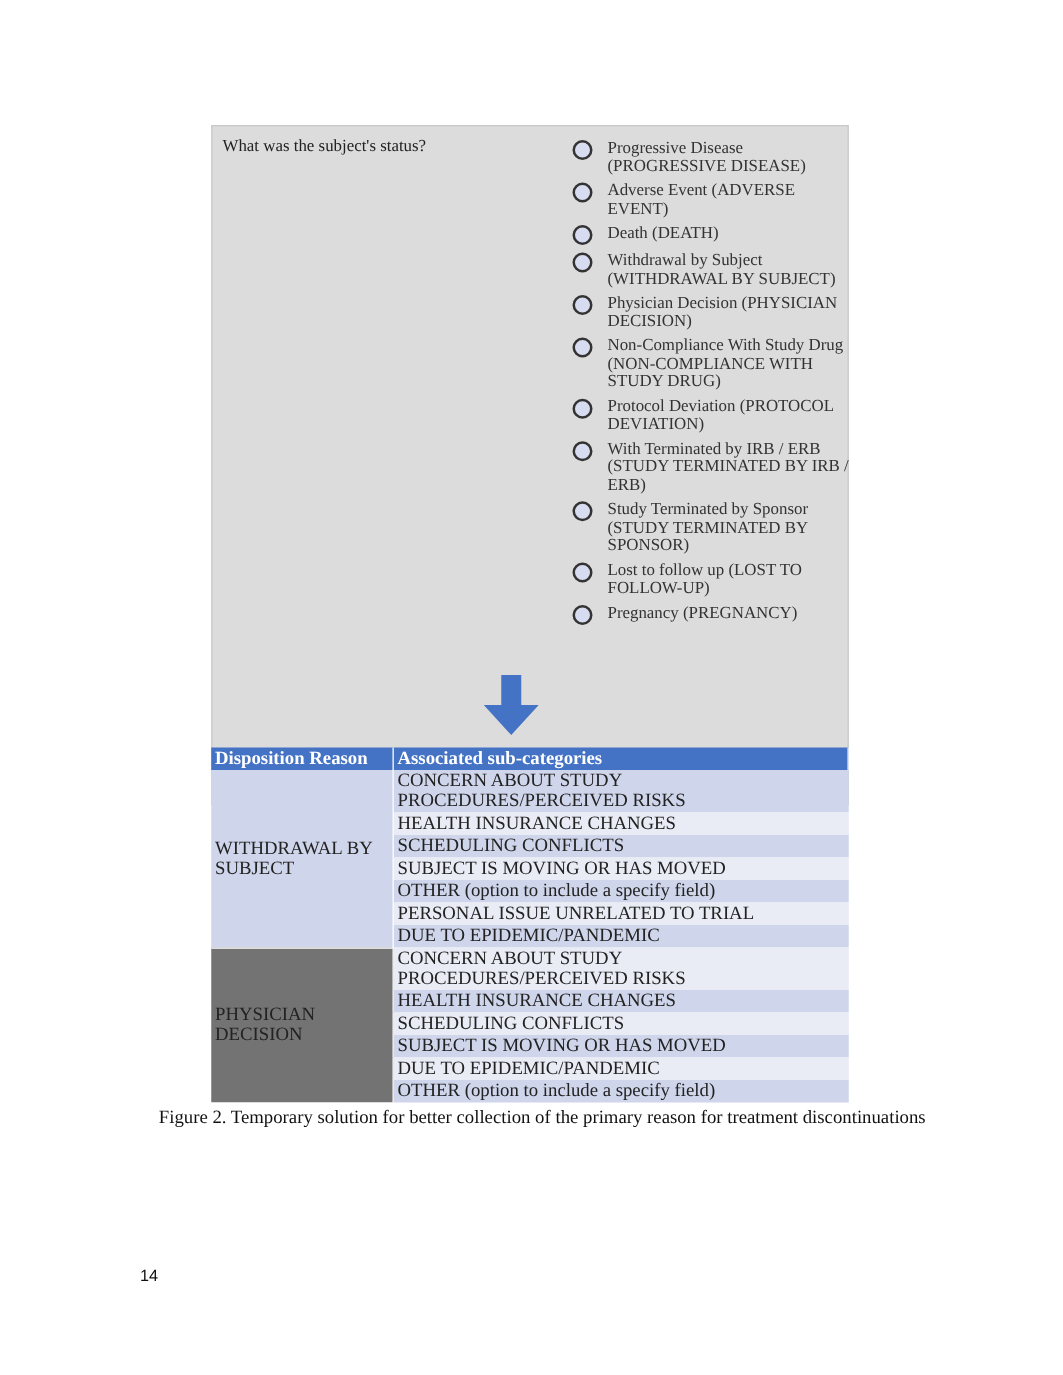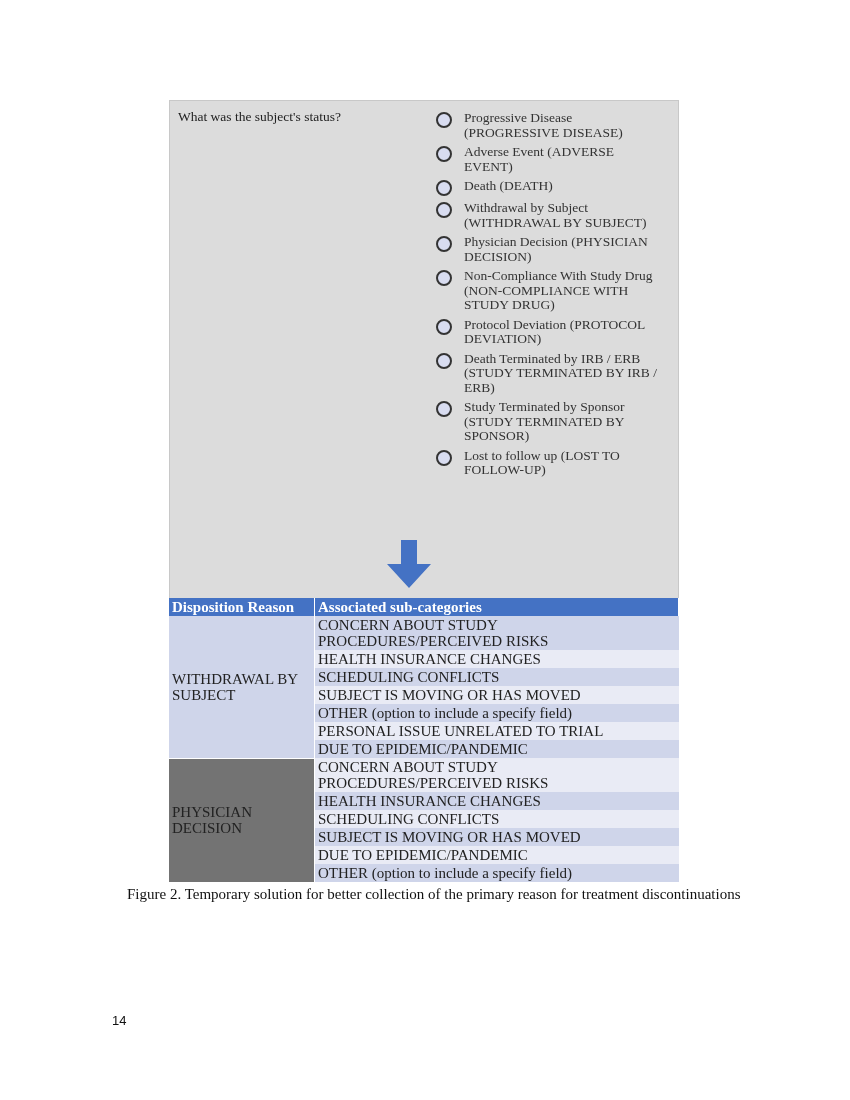--- a/index.html
+++ b/index.html
@@ -8,21 +8,21 @@
     font-family: "Liberation Serif", "DejaVu Serif", serif; color: #111;
   }
   .form-panel {
     position: absolute; left: 169px; top: 100px; width: 510px; height: 544px;
     background: #dcdcdc; border: 1px solid #c8c8c8; box-sizing: border-box;
   }
   .question {
     position: absolute; left: 8px; top: 8px; font-size: 13.5px; color: #222;
   }
   .options {
-    position: absolute; left: 266px; top: 10px; width: 230px;
+    position: absolute; left: 288px; top: 10px; width: 230px;
   }
   .option {
     display: flex; align-items: flex-start; margin-bottom: 5px;
   }
   .radio {
     width: 12px; height: 12px; border: 2px solid #333; border-radius: 50%;
     background: #d8dcf0; flex: 0 0 auto; margin-top: 1px; margin-right: 12px;
   }
   .opt-label {
     font-size: 13.5px; line-height: 14.5px; color: #333; width: 200px;
@@ -79,29 +79,33 @@
     <div class="option">
         <span class="radio"></span>
         <span class="opt-label">Non-Compliance With Study Drug (NON-COMPLIANCE WITH STUDY DRUG)</span>
       </div>
     <div class="option">
         <span class="radio"></span>
         <span class="opt-label">Protocol Deviation (PROTOCOL DEVIATION)</span>
       </div>
     <div class="option">
         <span class="radio"></span>
-        <span class="opt-label">Death Terminated by IRB / ERB (STUDY TERMINATED BY IRB / ERB)</span>
+        <span class="opt-label">With Terminated by IRB / ERB (STUDY TERMINATED BY IRB / ERB)</span>
       </div>
     <div class="option">
         <span class="radio"></span>
         <span class="opt-label">Study Terminated by Sponsor (STUDY TERMINATED BY SPONSOR)</span>
       </div>
     <div class="option">
         <span class="radio"></span>
         <span class="opt-label">Lost to follow up (LOST TO FOLLOW-UP)</span>
+      </div>
+    <div class="option">
+        <span class="radio"></span>
+        <span class="opt-label">Pregnancy (PREGNANCY)</span>
       </div>
   </div>
 </div>
 
 <div class="arrow">
   <svg width="44" height="48" viewBox="0 0 44 48">
       <polygon points="14,0 30,0 30,24 44,24 22,48 0,24 14,24" fill="#4472c4"></polygon>
     </svg>
 </div>
 

